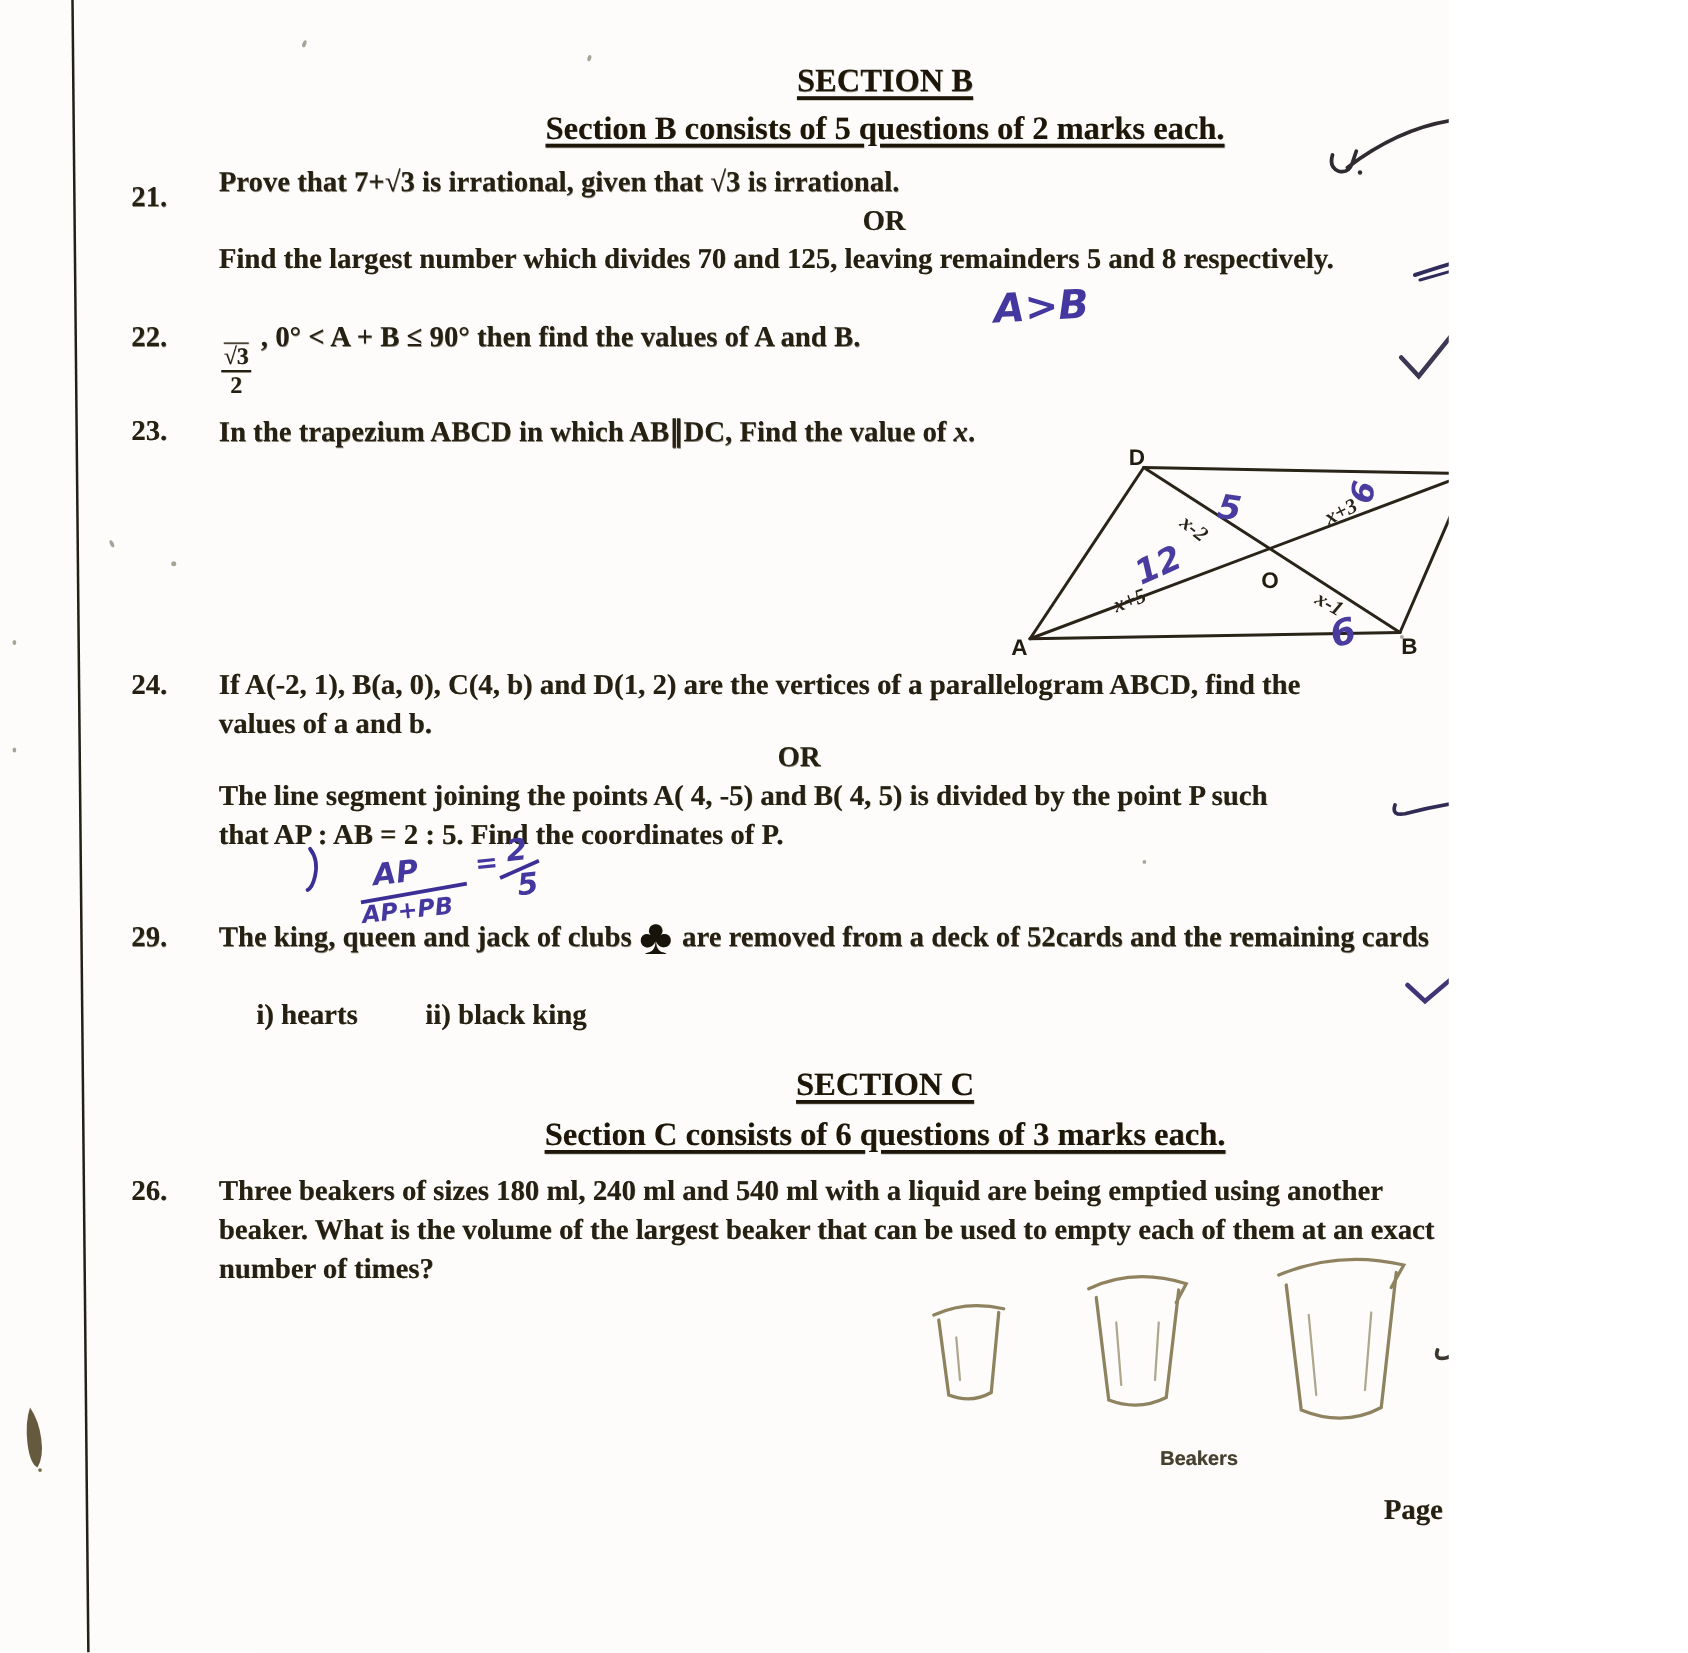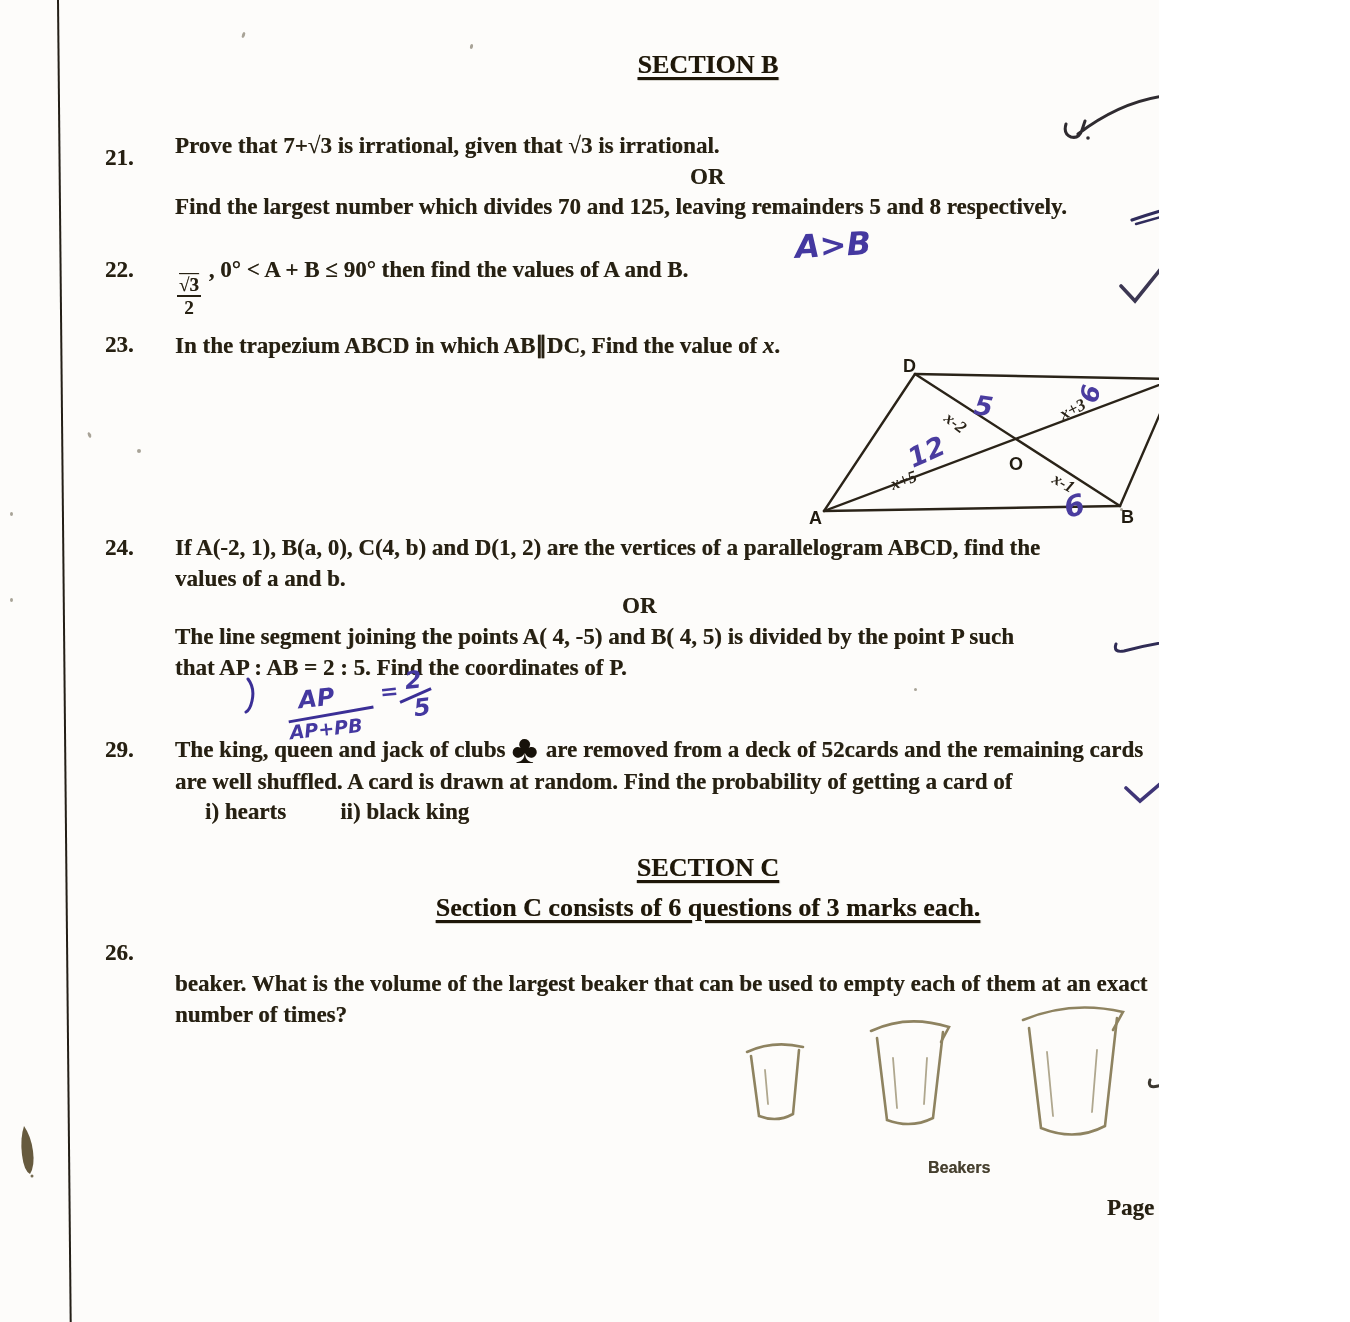--- a/index.html
+++ b/index.html
@@ -34,20 +34,21 @@
 </style>
 </head>
 <body>
 
 <div class="page">
 
   <div class="rule" style="left:57px;top:0;height:1326px;transform:rotate(-0.55deg);transform-origin:top left;"></div>
   <div class="rule" style="left:1254px;top:0;height:1326px;"></div>
 
   <div class="txt center-col hdr" style="top:50px;">SECTION B</div>
+  <div class="txt center-col hdr" style="top:88px;">Section B consists of 5 questions of 2 marks each.</div>
 
   <div class="txt qnum" style="top:145px;">21.</div>
   <div class="txt qtext" style="top:133px;">Prove that 7+√3 is irrational, given that √3 is irrational.</div>
   <div class="txt" style="left:690px;top:164px;">OR</div>
   <div class="txt qtext" style="top:194px;">Find the largest number which divides 70 and 125, leaving remainders 5 and 8 respectively.</div>
 
   <div class="txt qnum" style="top:257px;">22.</div>
   <div class="txt qtext" style="top:257px;">
     <span class="frac">
       <span class="fnum">√3</span>
@@ -109,30 +110,30 @@
     <span class="hand" style="left:94px;top:4px;font-size:22px;">=</span>
     <span class="hand" style="left:120px;top:-6px;font-size:24px;">2</span>
     <div style="position:absolute;left:112px;top:22px;width:34px;height:3px;background:#3b2f96;transform:rotate(-18deg);"></div>
     <span class="hand" style="left:126px;top:22px;font-size:24px;">5</span>
   </div>
 
   <div class="txt qnum" style="top:737px;">29.</div>
   <div class="txt qtext" style="top:737px;">
     <span>The king, queen and jack of clubs</span><span class="club">♣</span><span>are removed from a deck of 52cards and the remaining cards</span>
   </div>
-  <div class="txt qtext" style="top:769px;">are well shuffled. A card is drawn at random. Find the probability of getting a card of</div>
   <div class="txt items" style="left:205px;top:799px;">
     <span>i) hearts</span>
     <span>ii) black king</span>
   </div>
 
   <div class="txt center-col hdr" style="top:853px;">SECTION C</div>
   <div class="txt center-col hdr" style="top:893px;">Section C consists of 6 questions of 3 marks each.</div>
 
   <div class="txt qnum" style="top:940px;">26.</div>
+  <div class="txt qtext" style="top:940px;">Three beakers of sizes 180 ml, 240 ml and 540 ml with a liquid are being emptied using another</div>
   <div class="txt qtext" style="top:971px;">beaker. What is the volume of the largest beaker that can be used to empty each of them at an exact</div>
   <div class="txt qtext" style="top:1002px;">number of times?</div>
 
   <svg style="left:735px;top:1000px;" width="400" height="148" viewBox="0 0 400 148">
     <g stroke="#82754f" stroke-width="2.6" fill="none" stroke-linecap="round" opacity="0.9">
 
       <path d="M16,56 L24,116 Q42,123 58,114 L64,50"></path>
       <path d="M12,52 Q38,40 68,47"></path>
       <path d="M30,70 L33,104" stroke-width="1.8" opacity="0.7"></path>
 

